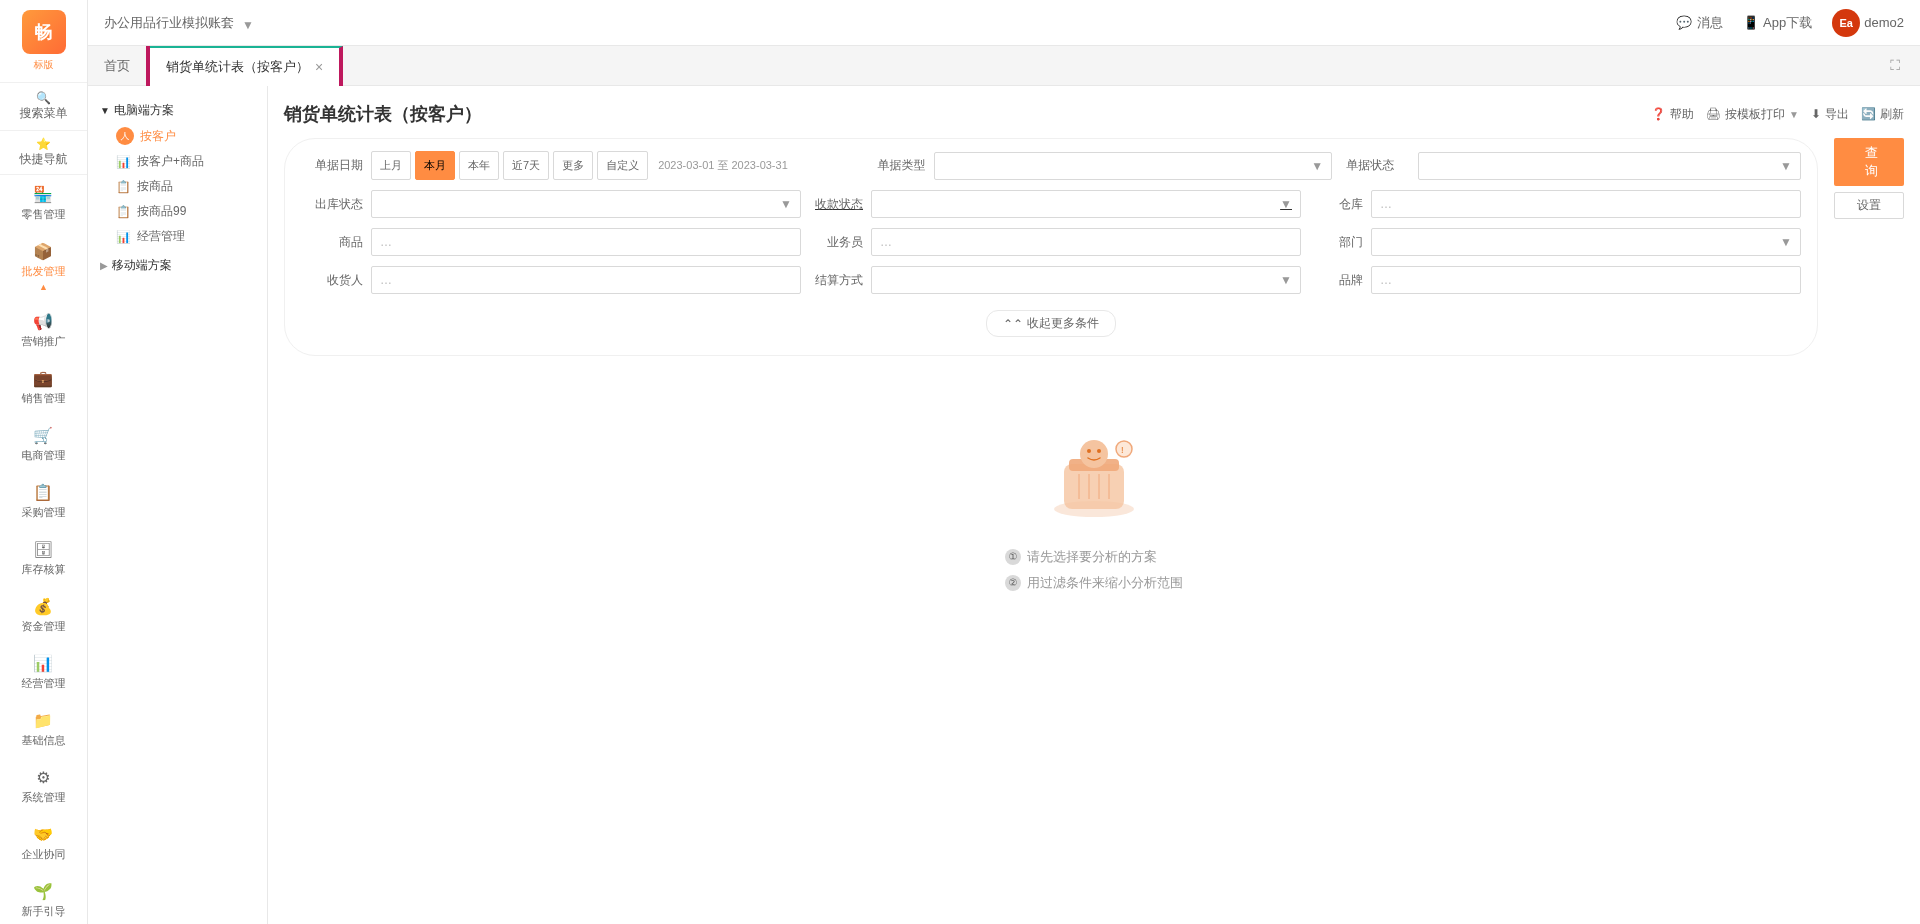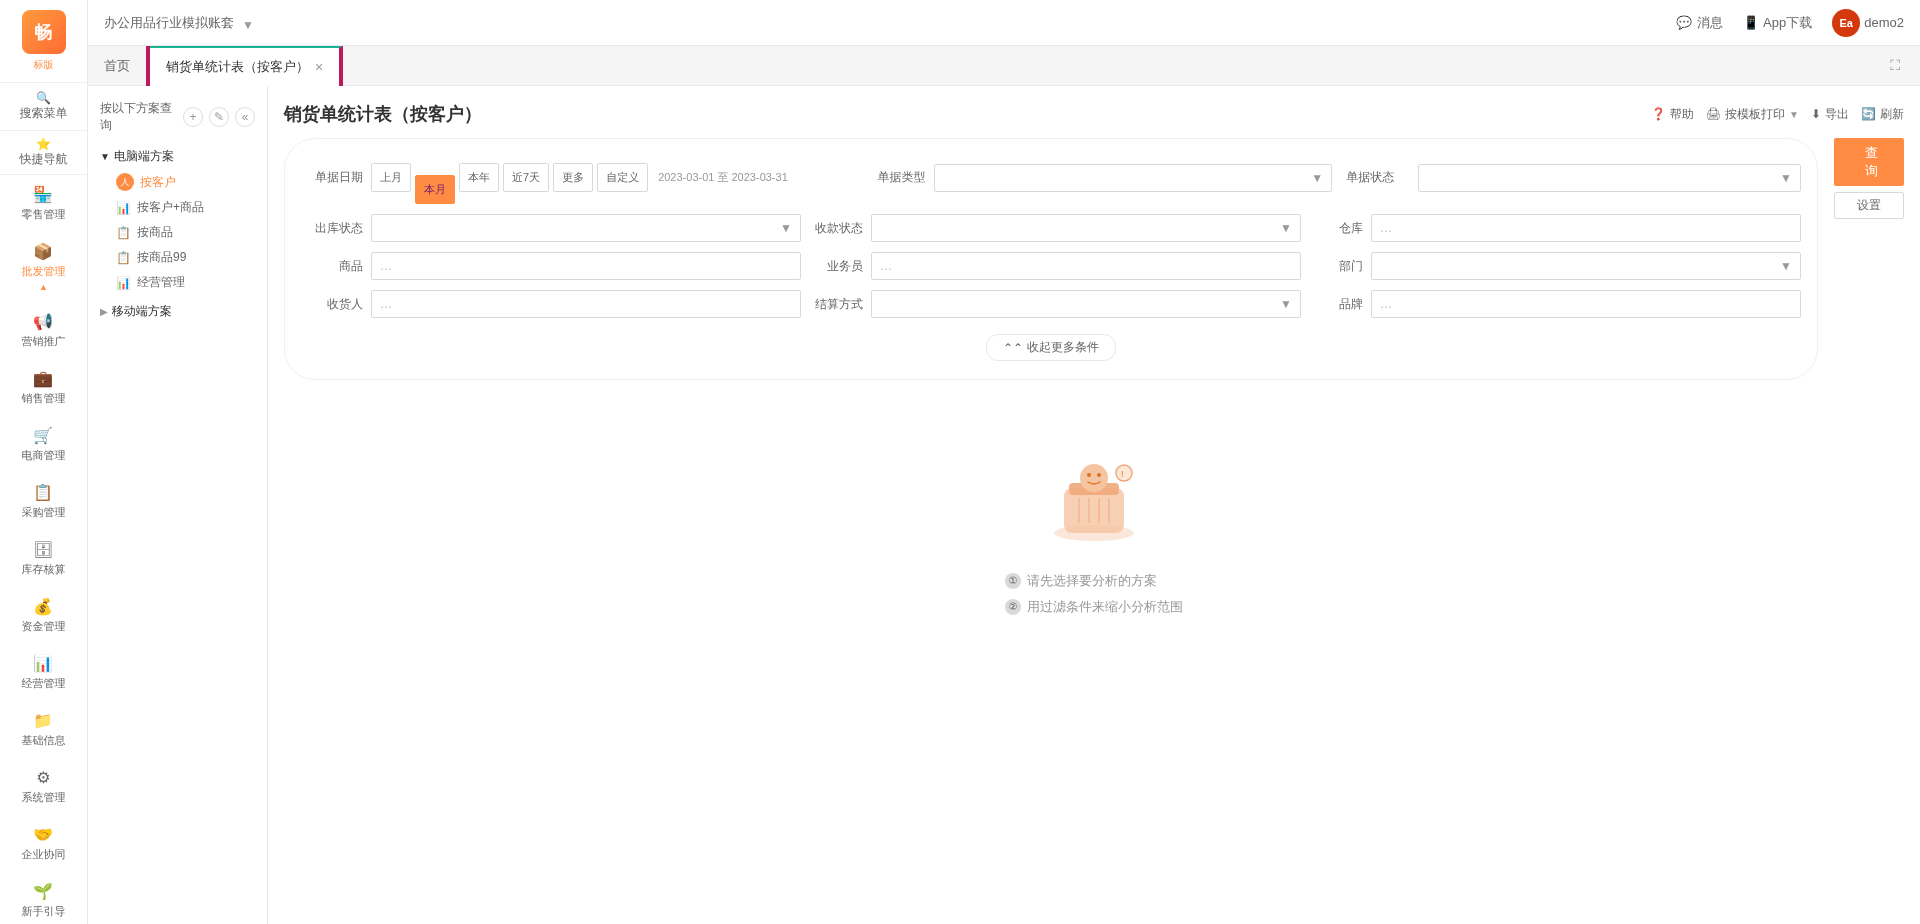--- a/index.html
+++ b/index.html
@@ -61,21 +61,21 @@
 
     
     .filter-section { background: #fff; border: 1px solid #f0f0f0; border-radius: 4px; padding: 12px 16px; margin-bottom: 8px; }
     .filter-row { display: flex; align-items: center; gap: 0; margin-bottom: 10px; }
     .filter-row:last-child { margin-bottom: 0; }
     .filter-item { display: flex; align-items: center; flex: 1; min-width: 0; }
     .filter-label { width: 70px; font-size: 12px; color: #666; flex-shrink: 0; text-align: right; padding-right: 8px; }
     .filter-control { flex: 1; }
     .date-group { display: flex; align-items: center; gap: 4px; }
     .date-btn { padding: 6px 8px; border: 1px solid #d9d9d9; border-radius: 2px; font-size: 11px; cursor: pointer; background: #fff; color: #666; }
-    .date-btn.active { background: #ff8c42; color: #701a75; border-color: #ff8c42; margin-top: 24px; }
+    .date-btn.active { background: #ff8c42; color: #000000; border-color: #ff8c42; }
     .date-range { font-size: 11px; color: #999; margin-left: 6px; }
     .select-box { height: 28px; border: 1px solid #d9d9d9; border-radius: 2px; background: #fff; display: flex; align-items: center; justify-content: space-between; padding: 0 8px; cursor: pointer; font-size: 12px; color: #bbb; width: 100%; }
 
     
     .collapse-btn { display: flex; align-items: center; justify-content: center; padding: 6px 0; margin-top: 4px; }
     .collapse-inner { display: flex; align-items: center; gap: 4px; font-size: 12px; color: #666; cursor: pointer; padding: 4px 16px; border: 1px solid #e8e8e8; border-radius: 12px; background: #fff; }
     .btn-query { background: #ff8c42; color: #fff; border: none; border-radius: 2px; padding: 6px 31px; font-size: 13px; cursor: pointer; width: 70px; }
     .btn-setting { background: #fff; color: #666; border: 1px solid #d9d9d9; border-radius: 2px; padding: 4px 12px; font-size: 12px; cursor: pointer; width: 70px; }
 
     
@@ -203,30 +203,20 @@
       <span class="tab-close">×</span>
     </div>
     <div class="tabs-actions">
       <span class="tab-maximize">⛶</span>
     </div>
   </div>
 
   <div class="content">
 
     <div class="left-panel">
-      <div class="left-panel-header">
-        <span class="left-panel-title">按以下方案查询</span>
-        <div class="left-panel-actions">
-          <button class="left-panel-btn">+</button>
-          <button class="left-panel-btn">
-            <span>✎</span>
-          </button>
-          <button class="left-panel-btn">«</button>
-        </div>
-      </div>
 
       <div class="tree-section">
         <div class="tree-parent">
           <span style="color:#333;font-size:10px;">▼</span>
           <span>电脑端方案</span>
         </div>
         <div class="tree-child active">
           <div class="tree-icon" style="background:#ff8c42;font-size:9px;">人</div>
           <span>按客户</span>
         </div>
@@ -319,21 +309,21 @@
           </div>
 
           <div class="filter-row">
             <div class="filter-item" style="flex:1;">
               <span class="filter-label">出库状态</span>
               <div class="select-box" style="width:100%;">
                 <span></span>
                 <span style="color:#999;">▼</span>
               </div>
             </div>
-            <div class="filter-item" style="flex:1;">
+            <div class="filter-item" style="flex:1;text-decoration:underline;">
               <span class="filter-label">收款状态</span>
               <div class="select-box" style="width:100%;">
                 <span></span>
                 <span style="color:#999;">▼</span>
               </div>
             </div>
             <div class="filter-item" style="flex:1;">
               <span class="filter-label">仓库</span>
               <div class="select-box" style="width:100%;">
                 <span style="color:#bbb;">…</span>

